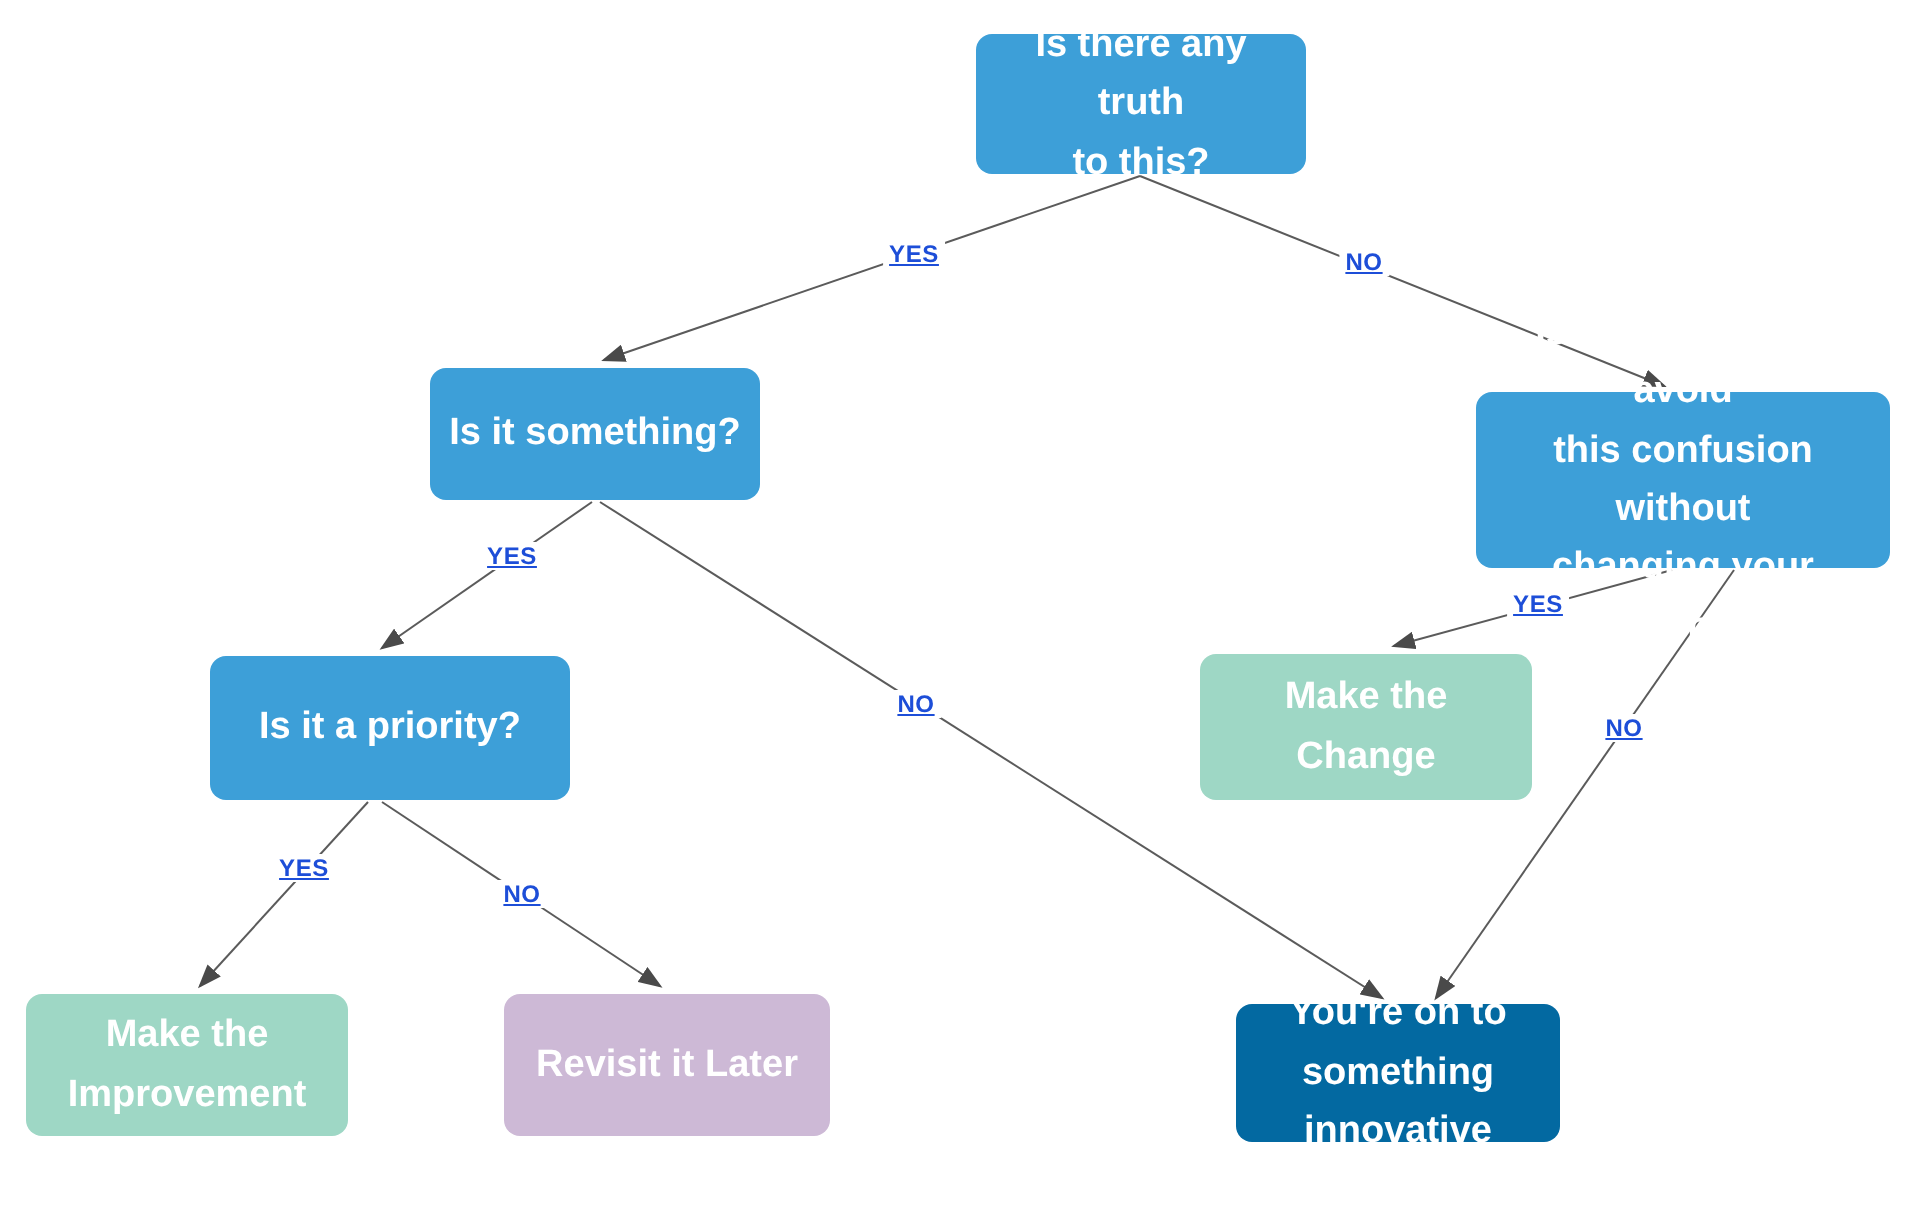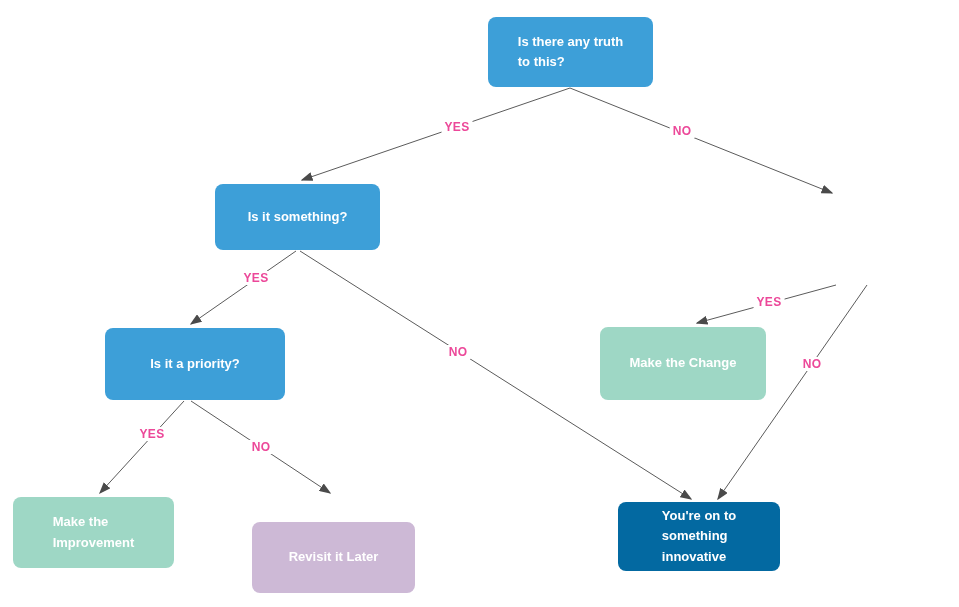--- a/index.html
+++ b/index.html
@@ -21,44 +21,45 @@
     top: 0;
     width: 959px;
     height: 607px;
     pointer-events: none;
   }
   .node {
     position: absolute;
     border-radius: 8px;
     color: #ffffff;
     font-weight: bold;
-    font-size: 13px;
+    font-size: 19px;
     line-height: 1.55;
     display: flex;
     align-items: center;
     justify-content: center;
-    text-align: left;
+    text-align: center;
     white-space: pre-line;
     box-sizing: border-box;
     padding: 4px 8px;
   }
   .node-blue   { background: #3D9FD8; }
   .node-green  { background: #9ED7C5; }
-  .node-purple { background: #CDB9D6; margin-top: 25px; }
+  .node-purple { background: #CDB9D6; }
   .node-orange { background: #0369a1; }
   .edge-label {
     position: absolute;
     transform: translate(-50%, -50%);
     background: #ffffff;
     padding: 0 3px;
     font-size: 12px;
     font-weight: bold;
-    color: #ec4899;
+    color: #1d4ed8;
     letter-spacing: 0.3px;
     white-space: nowrap;
+    text-decoration: underline;
   }
 </style>
 </head>
 <body>
 
 <div class="canvas">
 
   <svg class="edges-svg" width="959" height="607" viewBox="0 0 959 607">
     <defs>
       <marker id="arrow" markerWidth="12" markerHeight="9" refX="10.5" refY="4.5" orient="auto" markerUnits="userSpaceOnUse">
@@ -73,20 +74,23 @@
     <line x1="191" y1="401" x2="330" y2="493" stroke="#5b5b5b" stroke-width="1" marker-end="url(#arrow)"></line>
     <line x1="836" y1="285" x2="697" y2="323" stroke="#5b5b5b" stroke-width="1" marker-end="url(#arrow)"></line>
     <line x1="867" y1="285" x2="718" y2="499" stroke="#5b5b5b" stroke-width="1" marker-end="url(#arrow)"></line>
   </svg>
 
   <div class="node node-blue" style="left:488px;top:17px;width:165px;height:70px">Is there any truth
 to this?</div>
 
   <div class="node node-blue" style="left:215px;top:184px;width:165px;height:66px">Is it something?</div>
 
+  <div class="node node-blue" style="left:738px;top:196px;width:207px;height:88px">Is there a way to avoid
+this confusion without
+changing your intent?</div>
 
   <div class="node node-blue" style="left:105px;top:328px;width:180px;height:72px">Is it a priority?</div>
 
   <div class="node node-green" style="left:600px;top:327px;width:166px;height:73px">Make the Change</div>
 
   <div class="node node-green" style="left:13px;top:497px;width:161px;height:71px">Make the
 Improvement</div>
 
   <div class="node node-purple" style="left:252px;top:497px;width:163px;height:71px">Revisit it Later</div>
 

